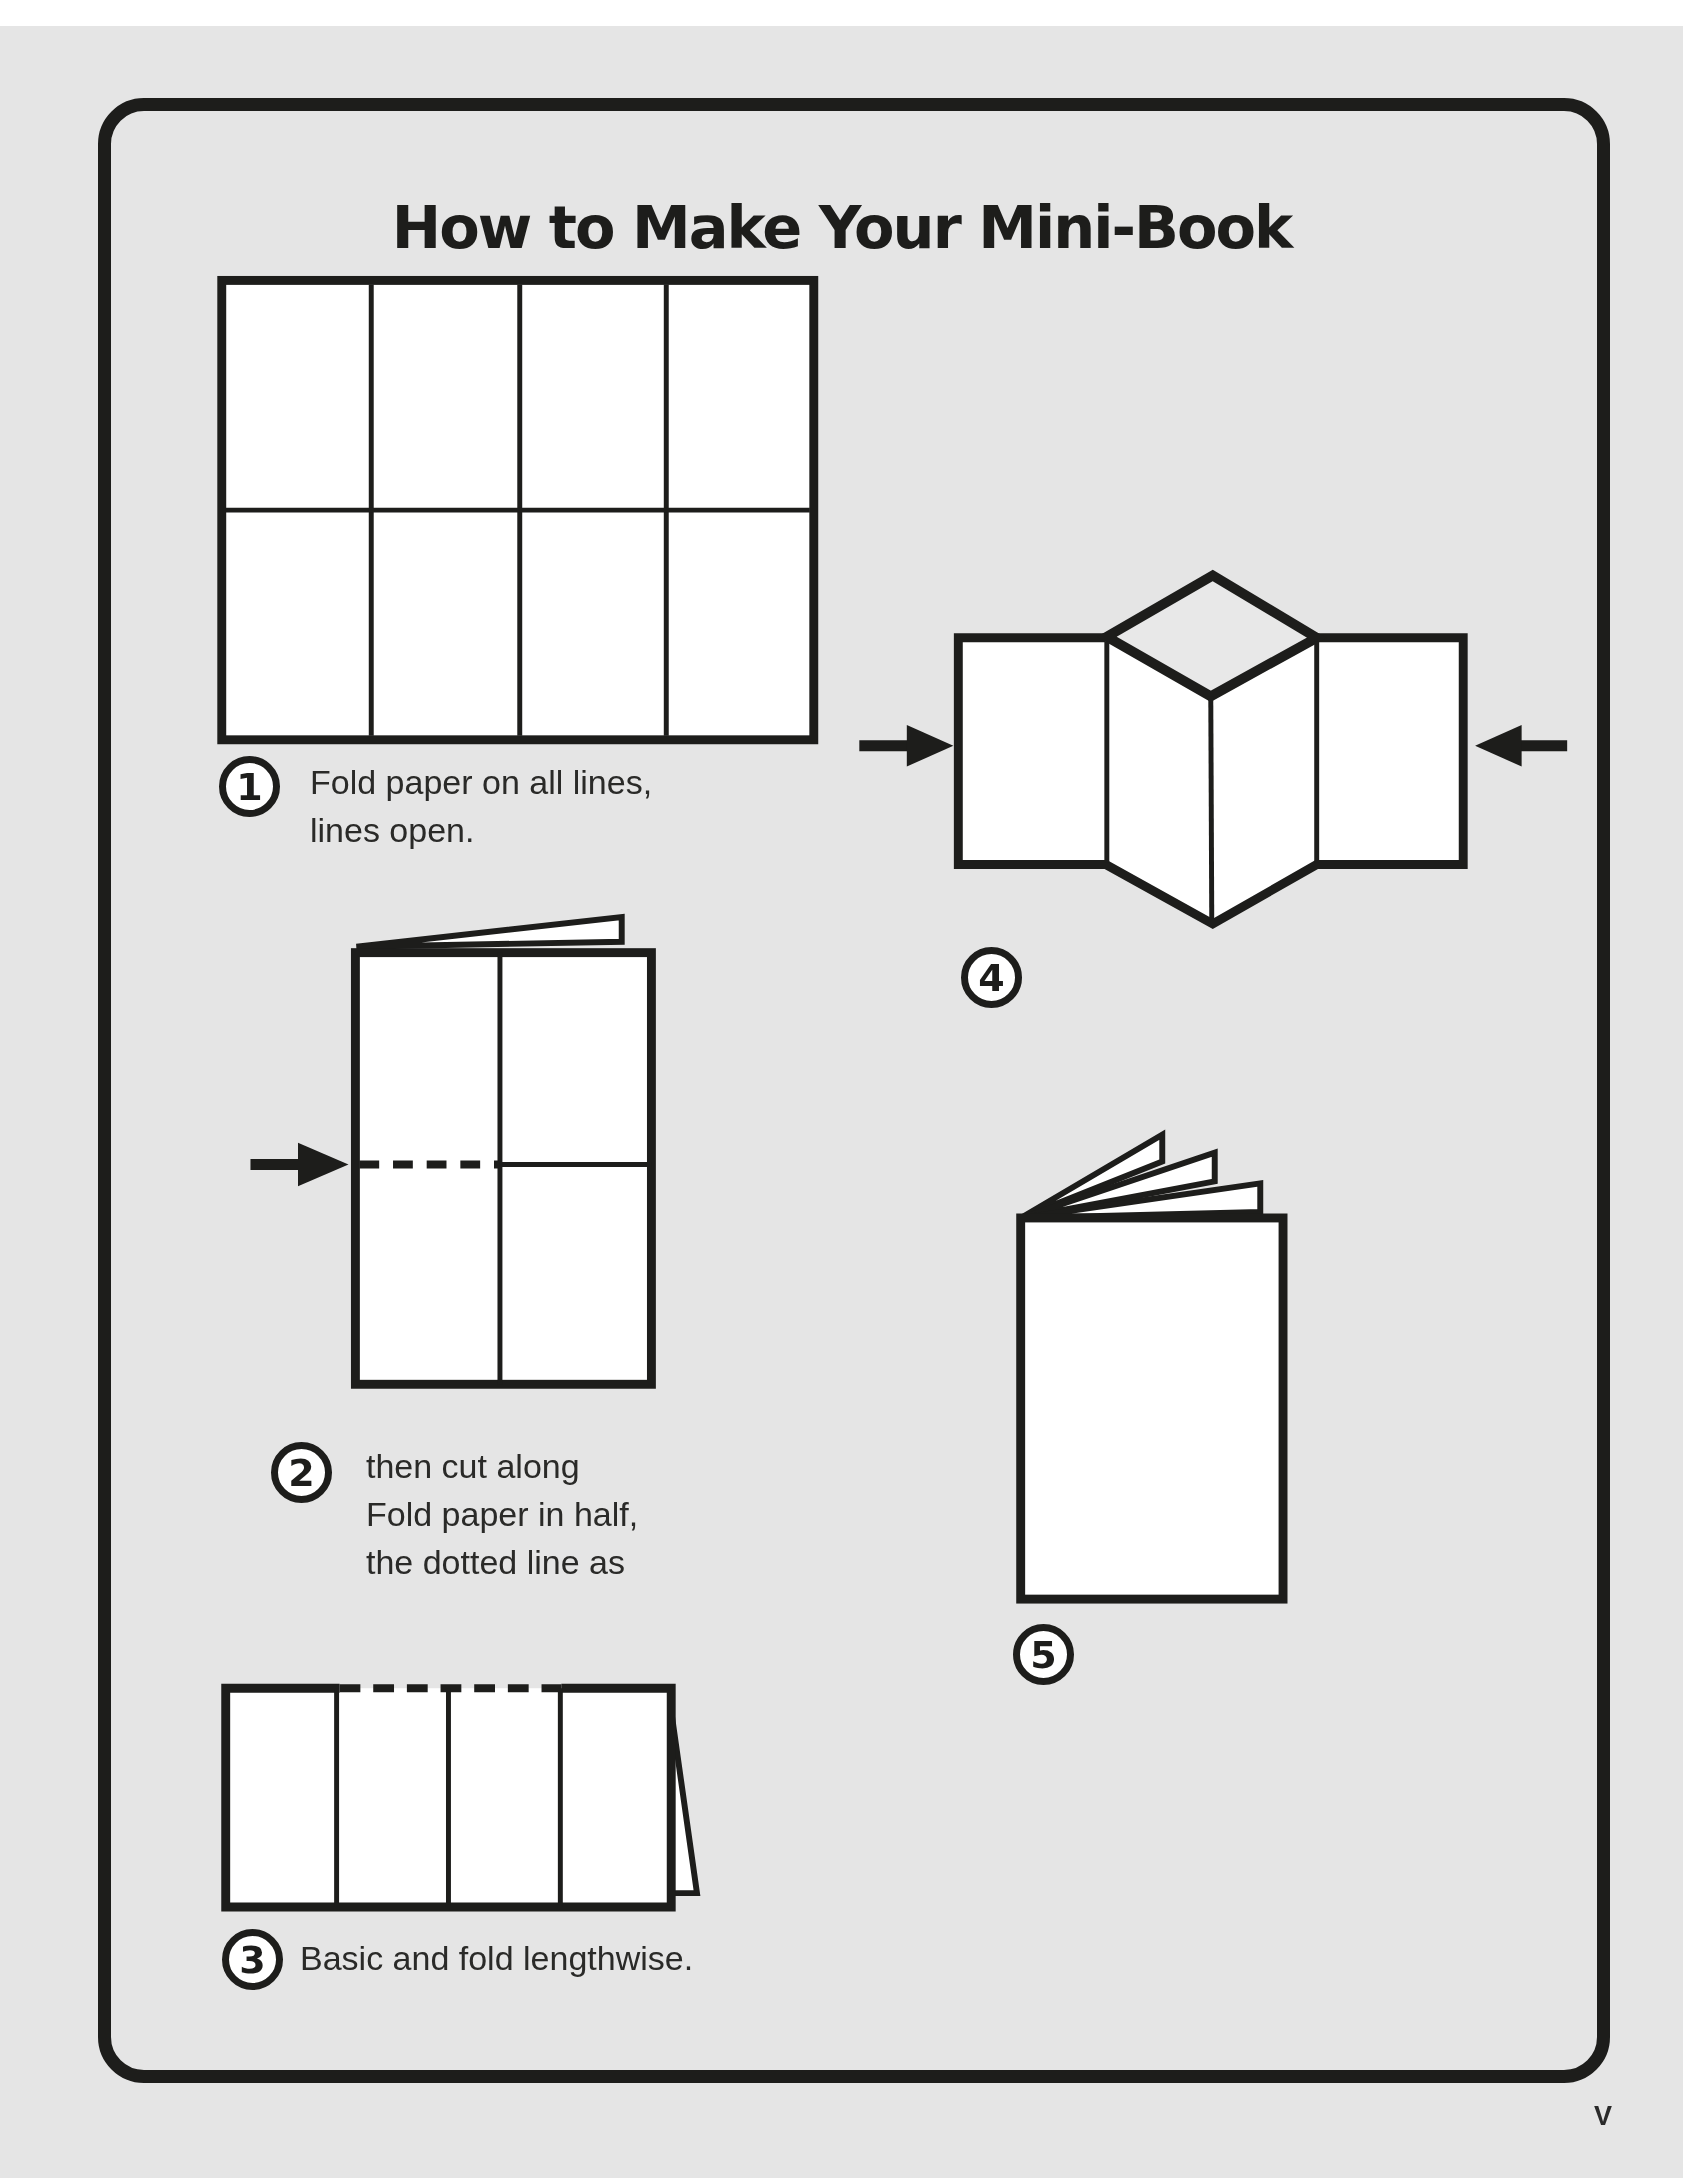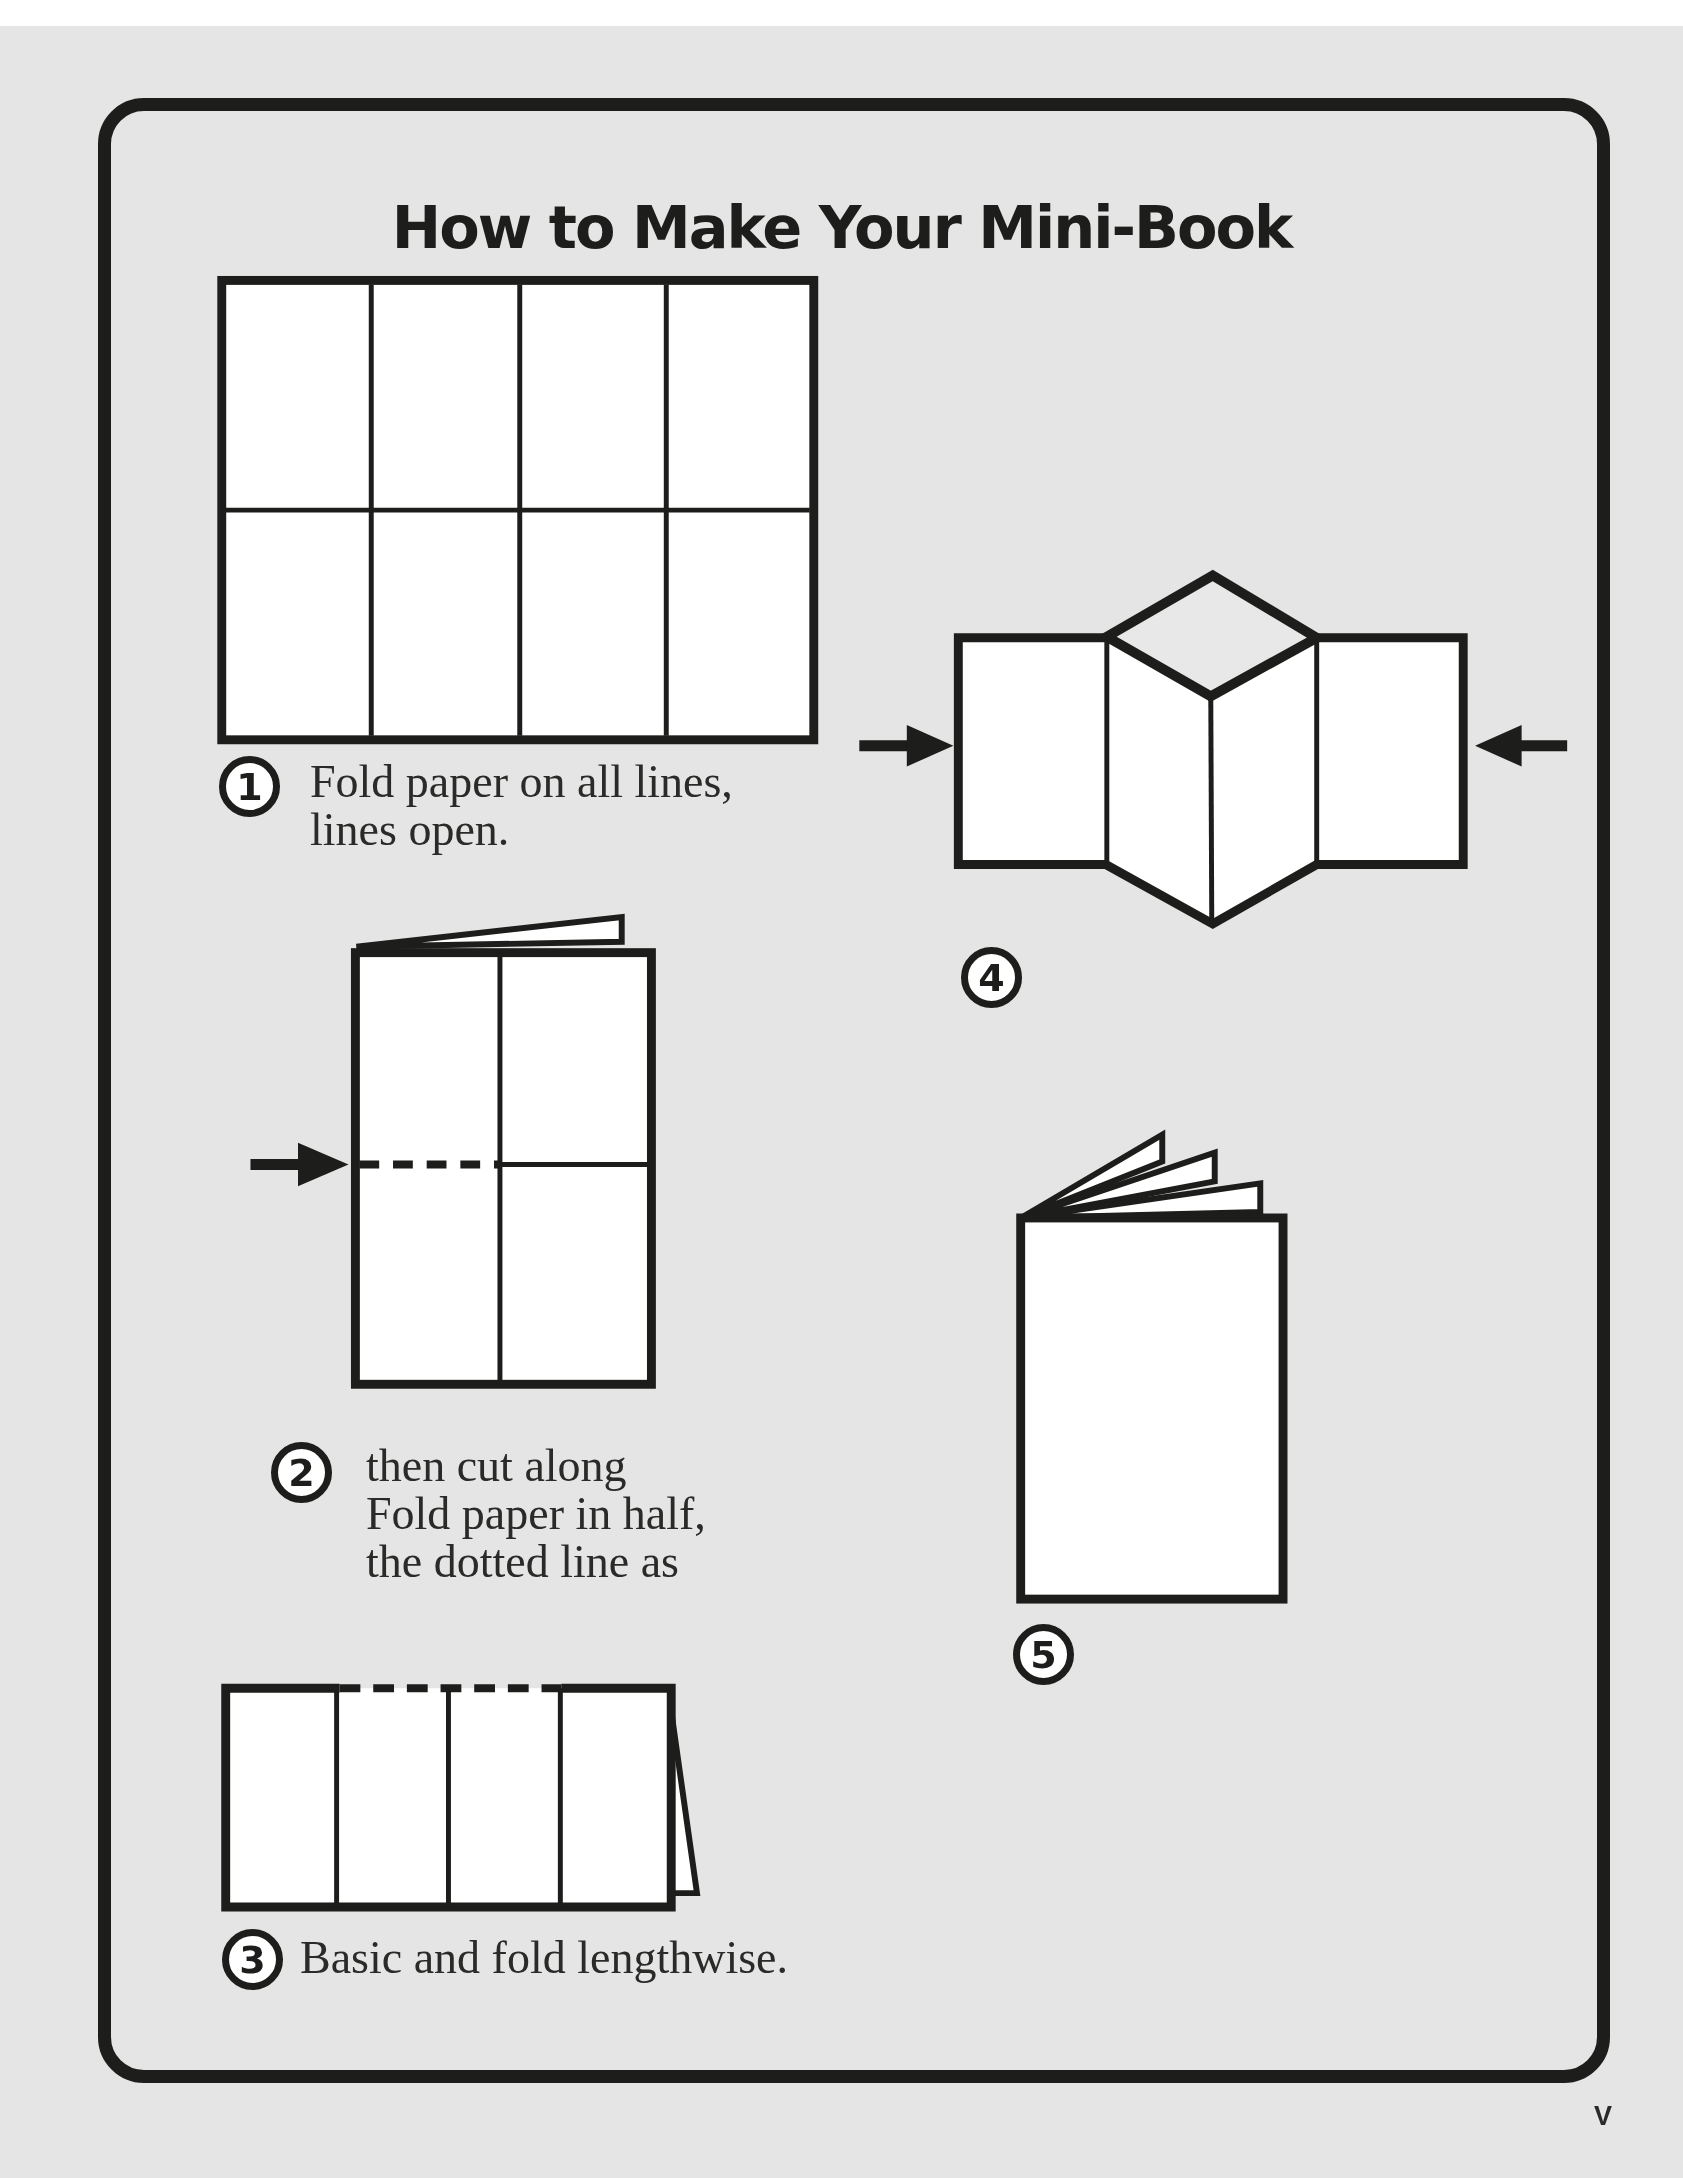--- a/index.html
+++ b/index.html
@@ -7,21 +7,21 @@
         font-family:"Liberation Sans",sans-serif;color:#222220;margin-top:26px;}
   #border-frame{position:absolute;left:98px;top:72px;width:1512px;height:1985px;
         border:13px solid #1d1d1b;border-radius:46px;box-sizing:border-box;}
   #title{position:absolute;left:0;right:0;top:127px;text-align:center;
         font-family:"DejaVu Sans",sans-serif;font-weight:bold;font-size:59px;
         letter-spacing:-2px;color:#1d1d1b;}
   .step-circle{position:absolute;width:61px;height:61px;border:7px solid #1d1d1b;border-radius:50%;
         box-sizing:border-box;display:flex;align-items:center;justify-content:center;
         font-family:"DejaVu Sans",sans-serif;font-weight:bold;font-size:38px;color:#1d1d1b;
         background:#fff;}
-  .step-text{position:absolute;font-size:46px;line-height:48px;color:#2a2a28;letter-spacing:0px;font-family:Liberation Serif, serif;}
+  .step-text{position:absolute;font-size:34px;line-height:48px;color:#2a2a28;letter-spacing:0px;}
   .step-text div{white-space:nowrap;}
   #diagrams{position:absolute;left:0;top:0;width:1683px;height:2178px;}
   #footer{position:absolute;left:0;right:0;top:2082px;text-align:center;
         font-size:20px;letter-spacing:0.4px;color:#4d4d4d;}
   #page-number{position:absolute;right:71px;top:2075px;font-size:27px;font-weight:bold;color:#2a2a2a;}
 </style>
 </head>
 <body>
 
 <div id="page">

